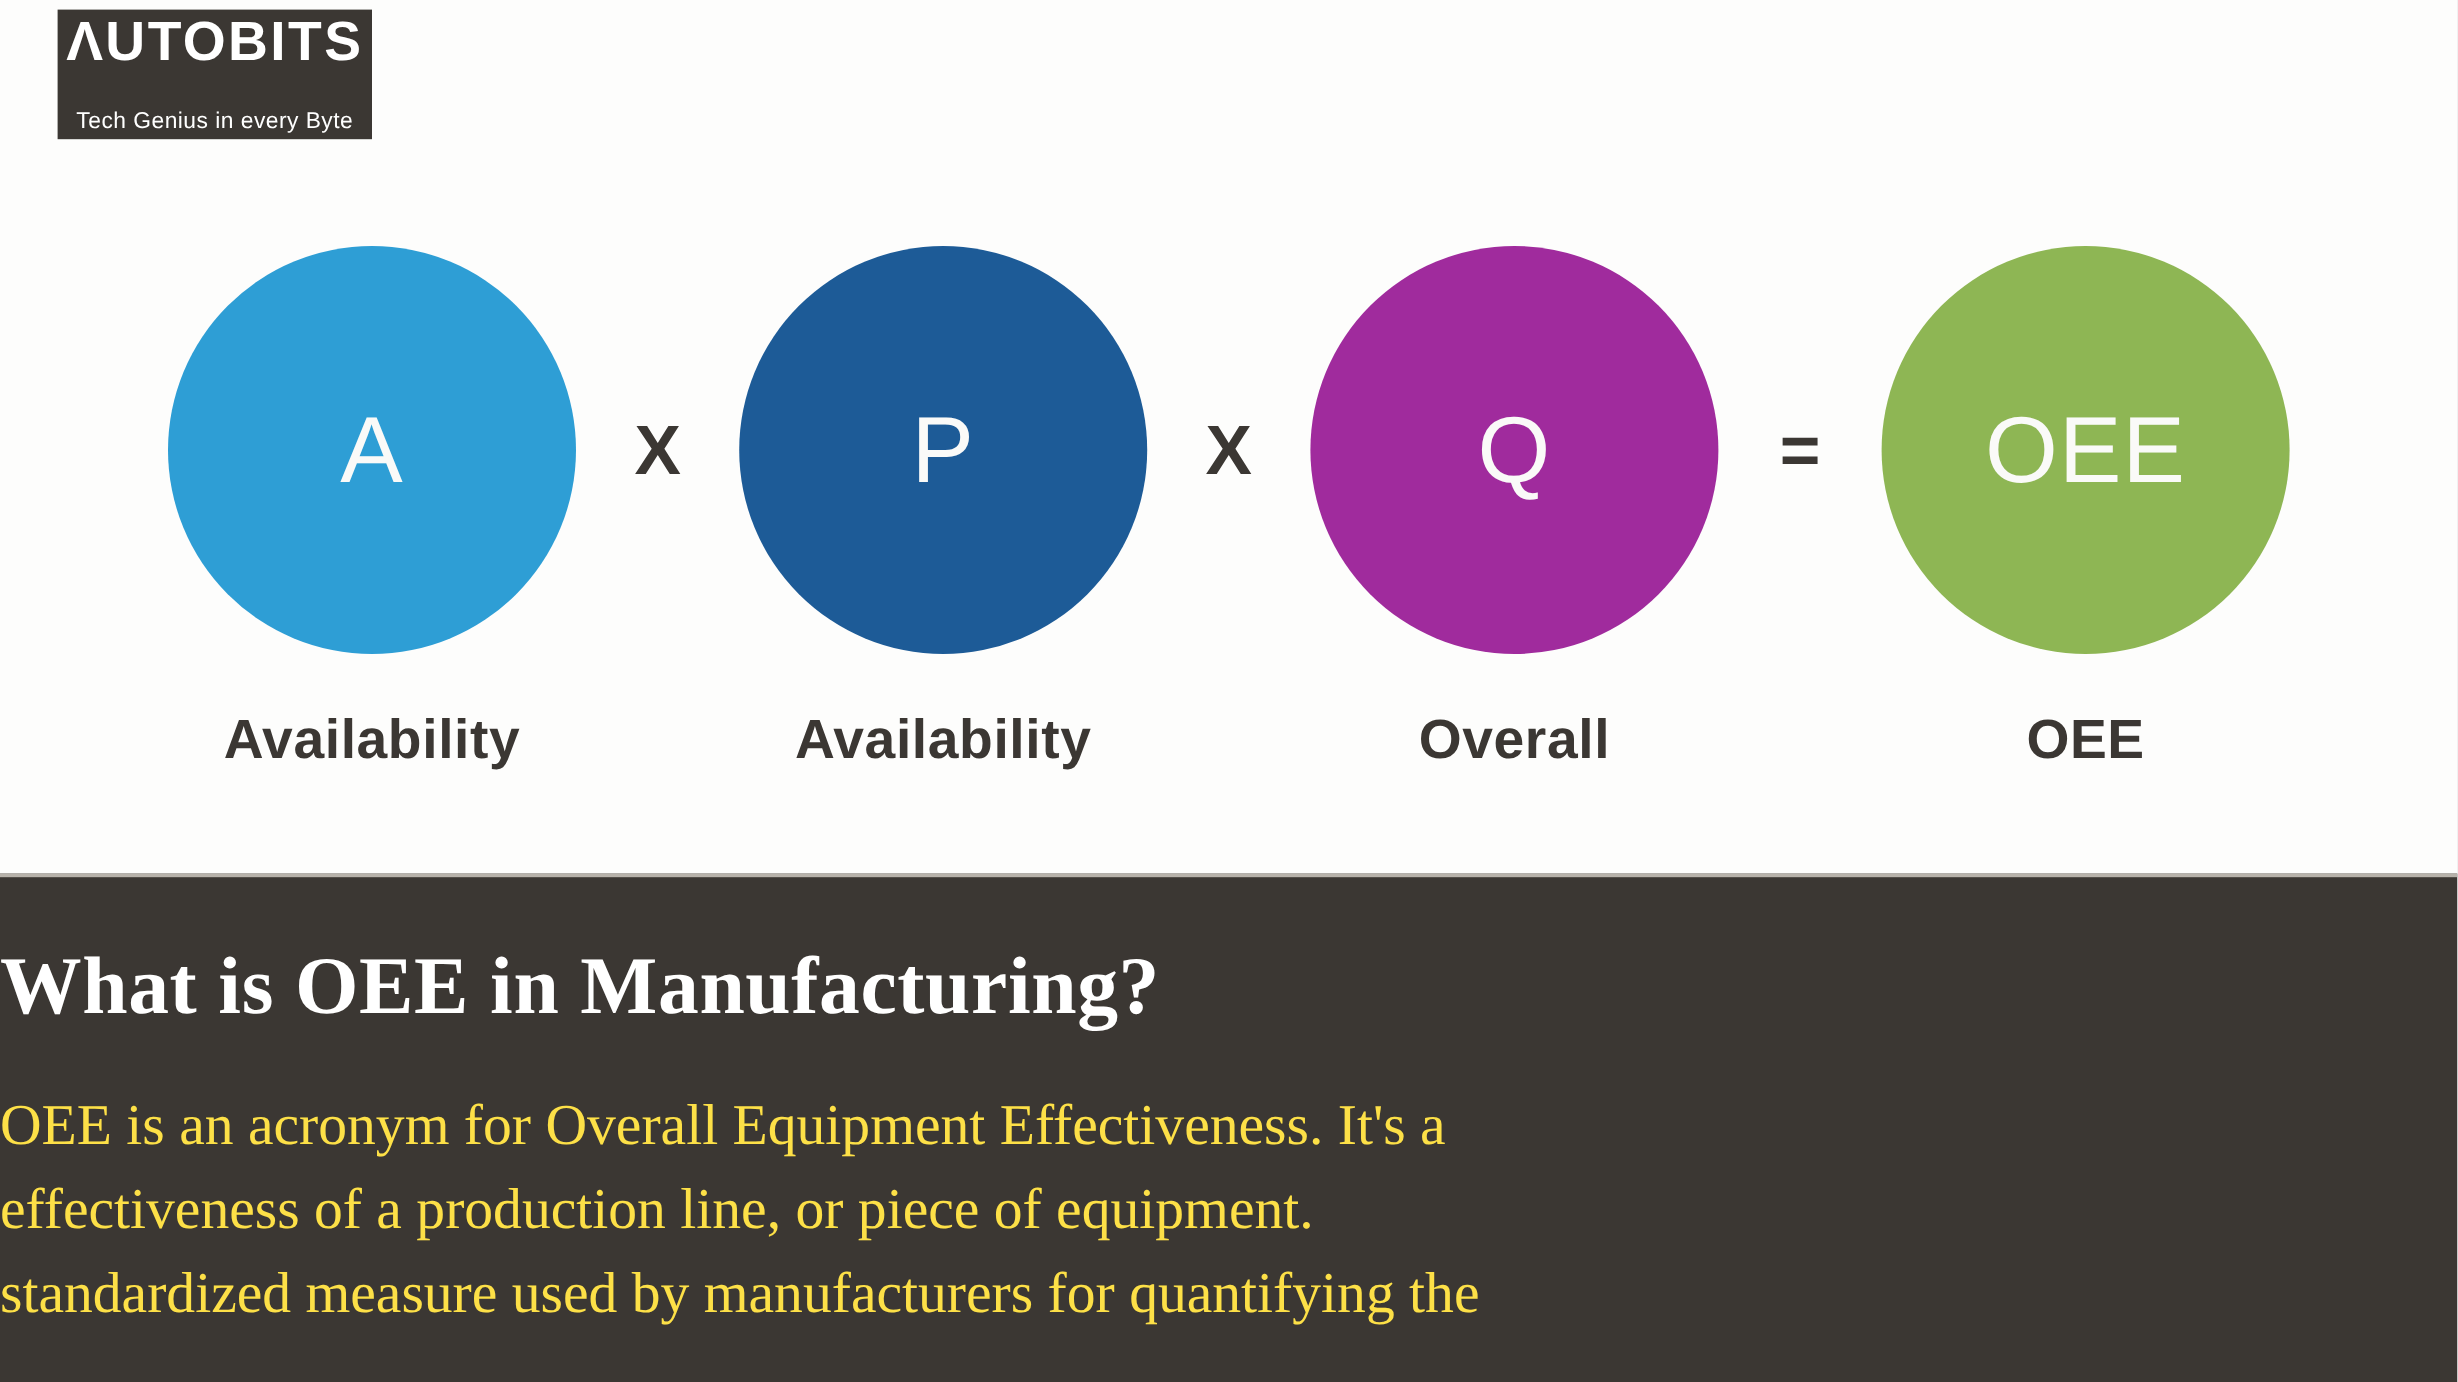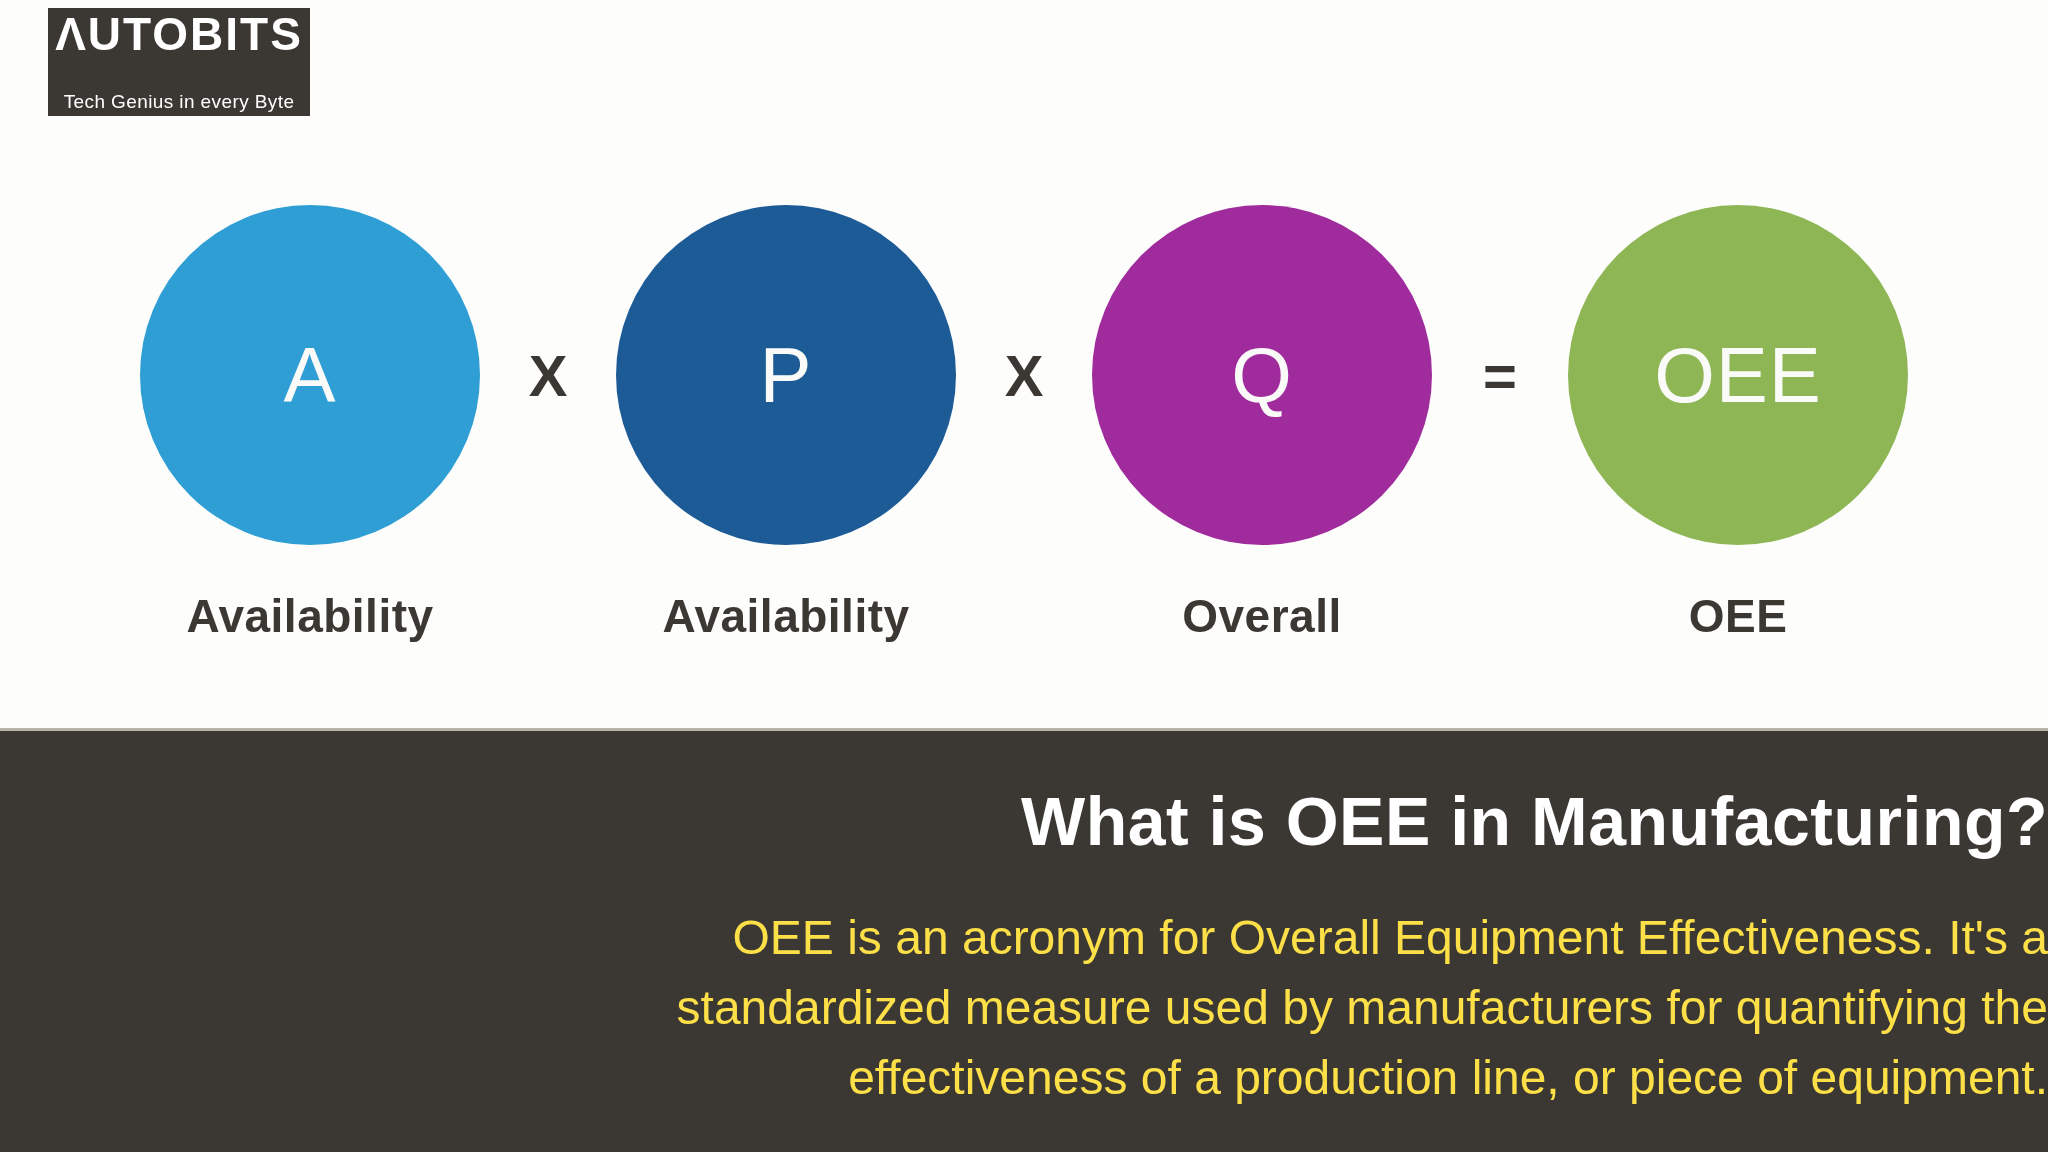--- a/index.html
+++ b/index.html
@@ -96,21 +96,22 @@
   
   .info-panel {
     position: absolute;
     left: 0;
     top: 728px;
     width: 2048px;
     height: 424px;
     background: #3b3733;
     border-top: 3px solid #b7b2aa;
     box-sizing: border-box;
-    text-align: right;
+    text-align: left;
+    font-family: Liberation Serif, serif;
   }
   .info-heading {
     margin: 52px 0 0 0;
     color: #ffffff;
     font-size: 68px;
     font-weight: bold;
     line-height: 76px;
     letter-spacing: 0.5px;
   }
   .info-body {
@@ -169,18 +170,18 @@
       </div>
       <div class="factor-label">OEE</div>
     </div>
 
   </div>
 
   <section class="info-panel">
     <h1 class="info-heading">What is OEE in Manufacturing?</h1>
     <div class="info-body">
       <div class="body-line">OEE is an acronym for Overall Equipment Effectiveness. It's a</div>
+      <div class="body-line">effectiveness of a production line, or piece of equipment.</div>
       <div class="body-line">standardized measure used by manufacturers for quantifying the</div>
-      <div class="body-line">effectiveness of a production line, or piece of equipment.</div>
     </div>
   </section>
 
 </div>
 
 </body></html>

